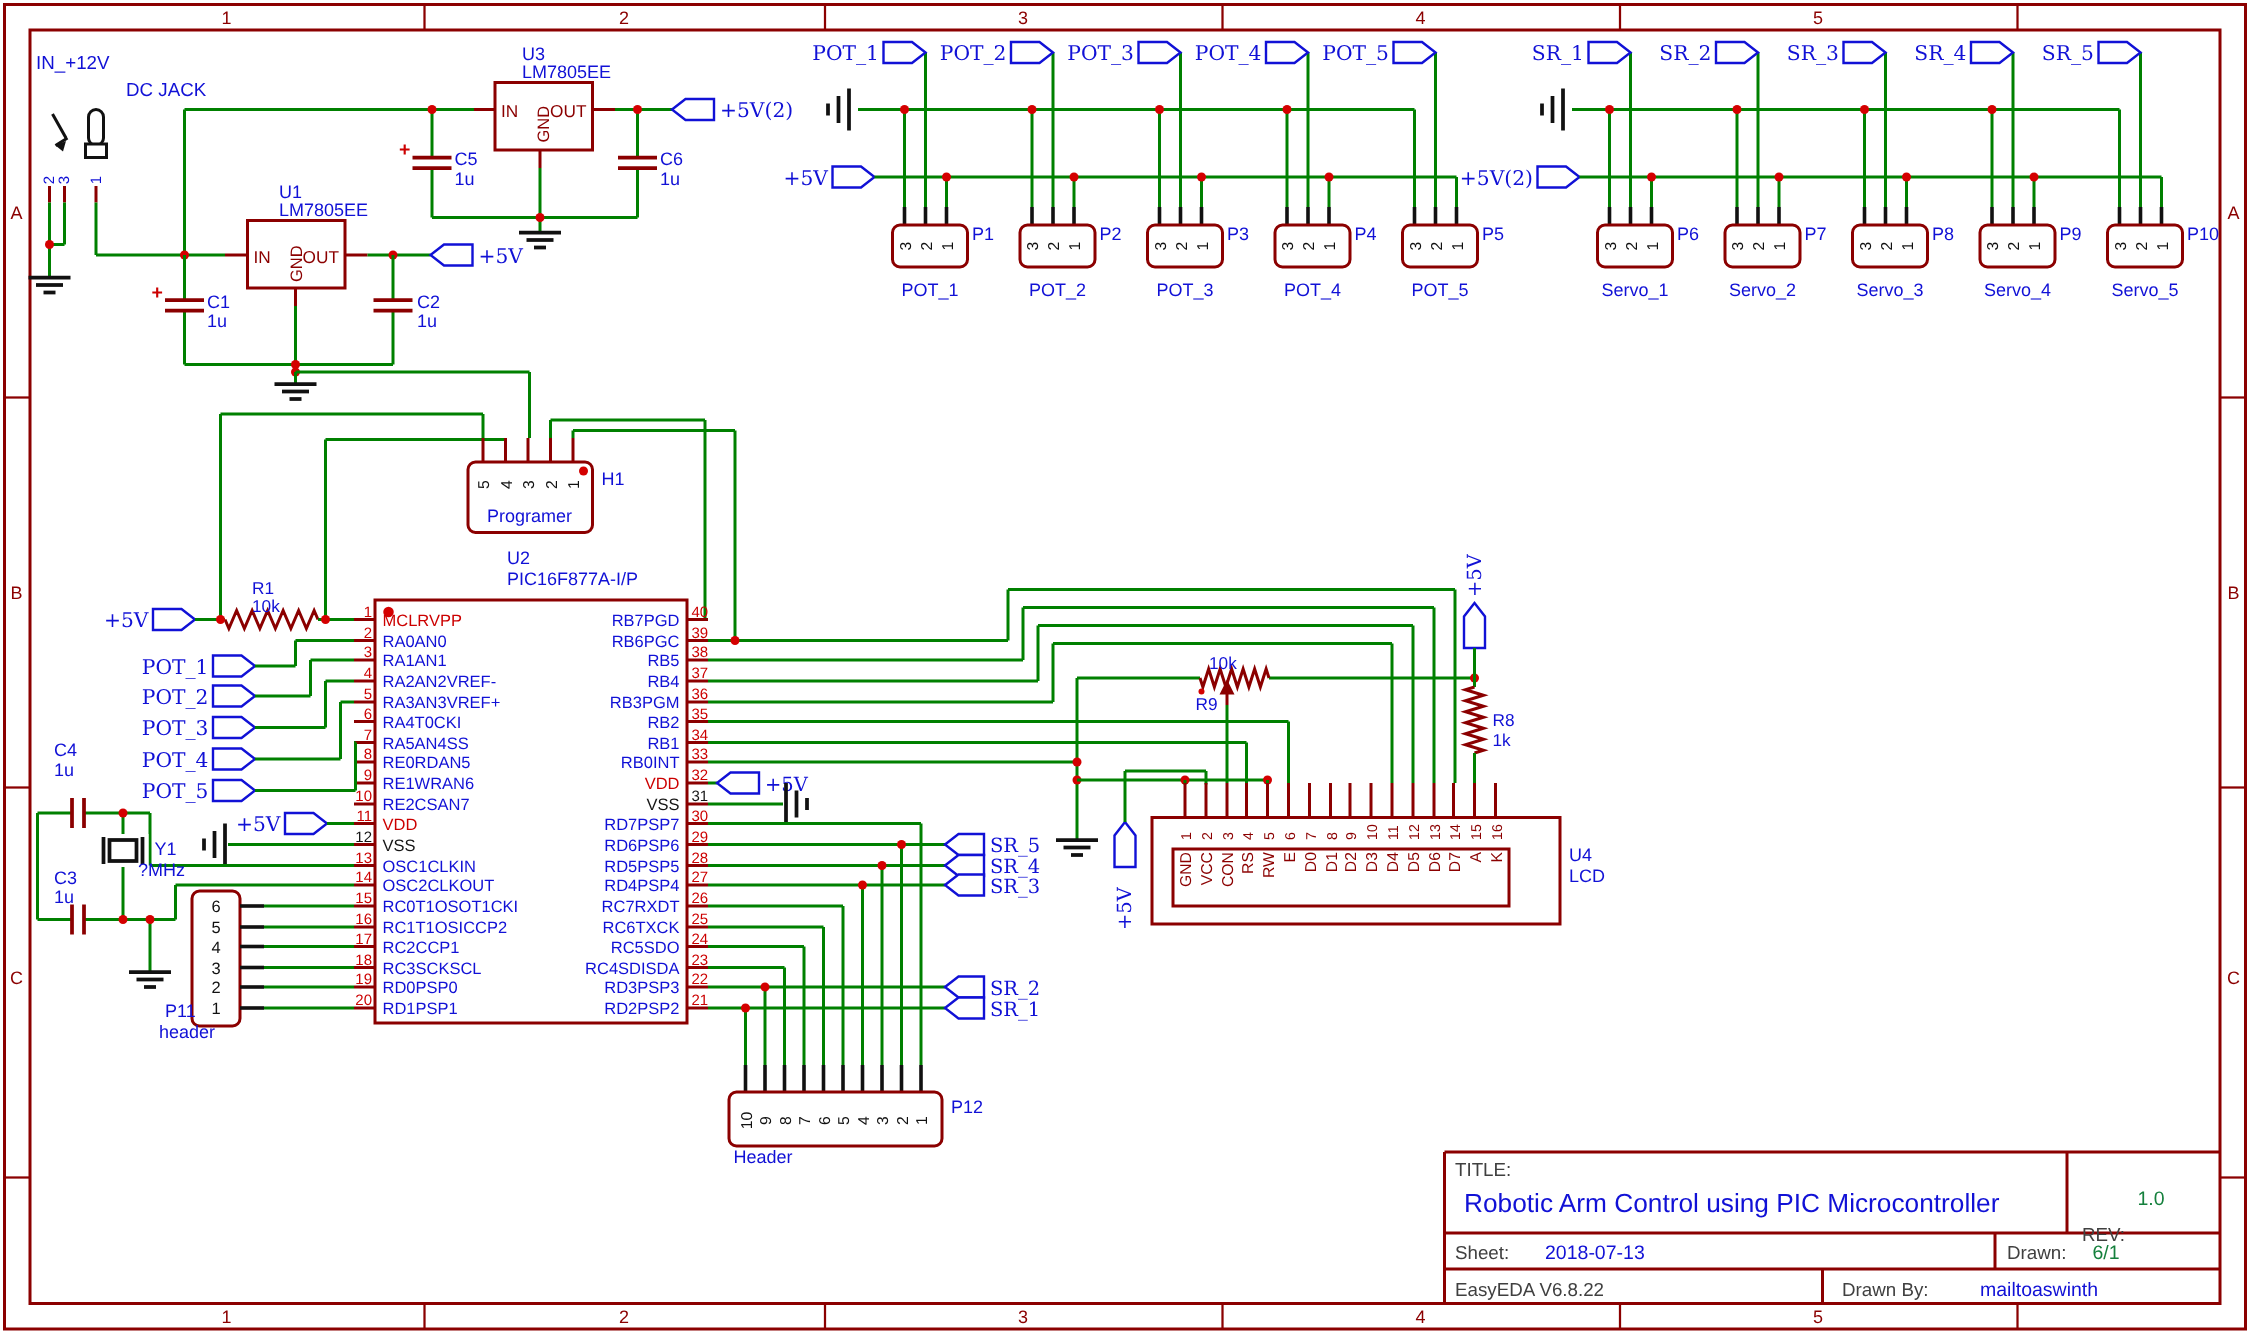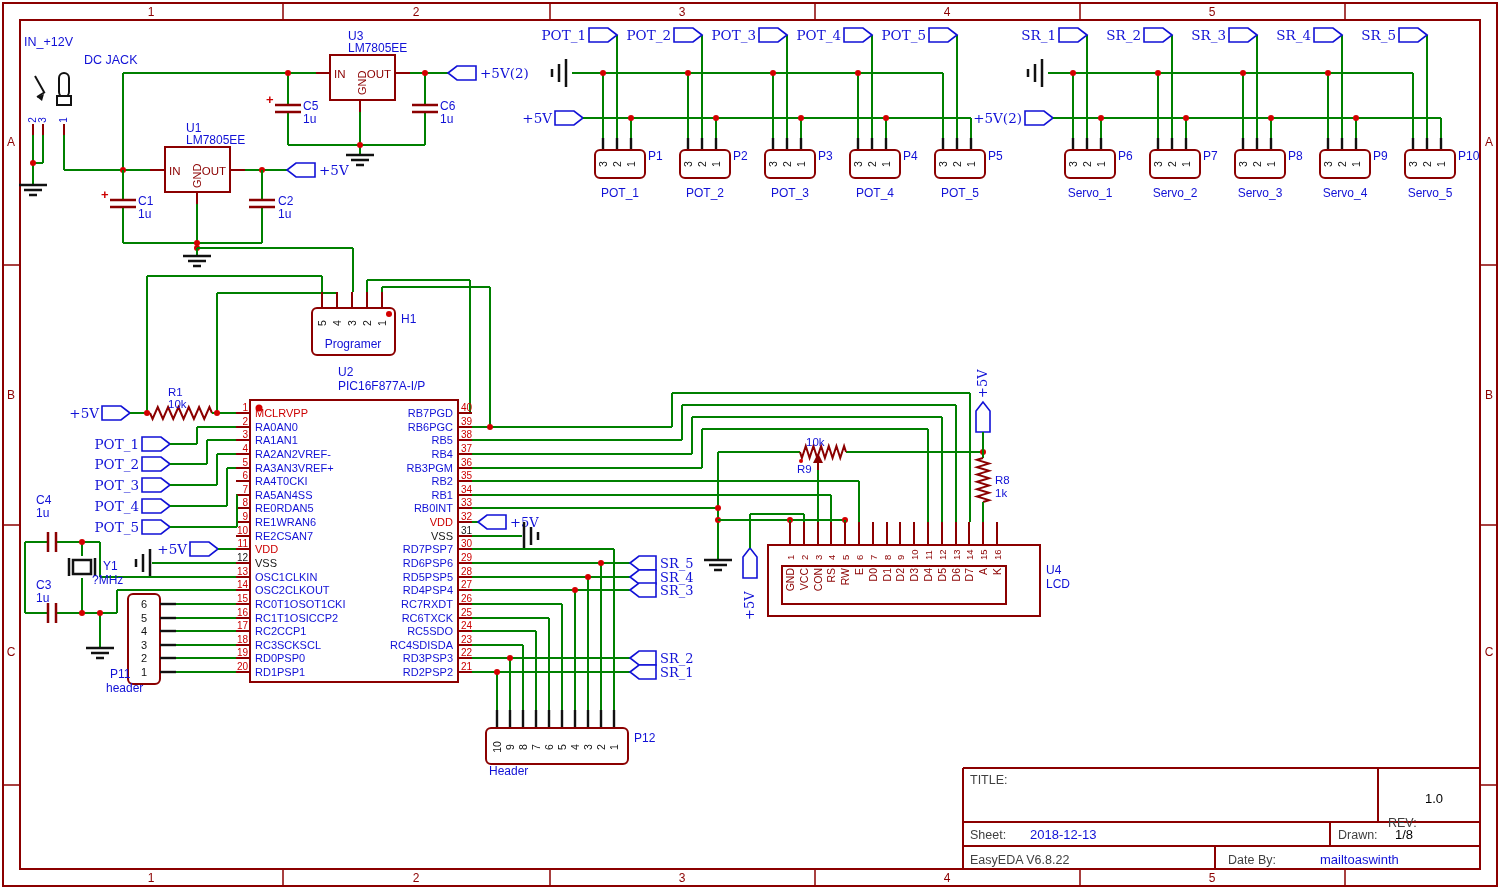--- a/index.html
+++ b/index.html
@@ -1,21 +1,21 @@
 <!DOCTYPE html>
 <html><head>
 <meta charset="utf-8">
 <style>
   html,body{margin:0;padding:0;background:#fff}
   .canvas{position:relative;width:1500px;height:889px;background:#fff;
           font-family:"Liberation Sans",sans-serif;overflow:hidden}
   svg{position:absolute;left:0;top:0}
   .tbt{position:absolute;color:#404040;font-size:12.5px;white-space:nowrap}
   .tbv{position:absolute;color:#1111D6;font-size:13px;white-space:nowrap}
-  .tbk{position:absolute;color:#000000;font-size:13px;white-space:nowrap}
+  .tbk{position:absolute;color:#15803d;font-size:13px;white-space:nowrap}
   .ttl{position:absolute;color:#1111D6;font-size:17.5px;white-space:nowrap;font-weight:500}
 </style>
 </head>
 <body>
 
 <div class="canvas">
   <svg id="schem" width="1500" height="889" viewBox="0 0 1500 889">
       <rect x="3" y="3" width="1494" height="883" fill="none" stroke="#8B0000" stroke-width="2"></rect>
       <rect x="20" y="20" width="1460" height="849" fill="none" stroke="#8B0000" stroke-width="2"></rect>
       <line x1="283" y1="3" x2="283" y2="20" stroke="#8B0000" stroke-width="1.5"></line>
@@ -736,22 +736,23 @@
       <line x1="963" y1="768" x2="1480" y2="768" stroke="#8B0000" stroke-width="2"></line>
       <line x1="963" y1="768" x2="963" y2="869" stroke="#8B0000" stroke-width="2"></line>
       <line x1="963" y1="822" x2="1480" y2="822" stroke="#8B0000" stroke-width="2"></line>
       <line x1="963" y1="846" x2="1480" y2="846" stroke="#8B0000" stroke-width="2"></line>
       <line x1="1378" y1="768" x2="1378" y2="822" stroke="#8B0000" stroke-width="2"></line>
       <line x1="1330" y1="822" x2="1330" y2="846" stroke="#8B0000" stroke-width="2"></line>
       <line x1="1215" y1="846" x2="1215" y2="869" stroke="#8B0000" stroke-width="2"></line>
     </svg>
 
   <div class="tbt" style="left:970px;top:773px">TITLE:</div>
+  <div class="ttl" style="left:976px;top:792px">Robotic Arm Control using PIC Microcontroller</div>
   <div class="tbt" style="left:1388px;top:816px">REV:</div>
   <div class="tbk" style="left:1425px;top:791px">1.0</div>
   <div class="tbt" style="left:970px;top:828px">Sheet:</div>
-  <div class="tbv" style="left:1030px;top:827px">2018-12-13</div>
+  <div class="tbv" style="left:1030px;top:827px">2018-07-13</div>
   <div class="tbt" style="left:1338px;top:828px">Drawn:</div>
-  <div class="tbk" style="left:1395px;top:827px">1/8</div>
+  <div class="tbk" style="left:1395px;top:827px">6/1</div>
   <div class="tbt" style="left:970px;top:853px">EasyEDA V6.8.22</div>
-  <div class="tbt" style="left:1228px;top:853px">Date By:</div>
+  <div class="tbt" style="left:1228px;top:853px">Drawn By:</div>
   <div class="tbv" style="left:1320px;top:852px">mailtoaswinth</div>
 </div>
 
 </body></html>

